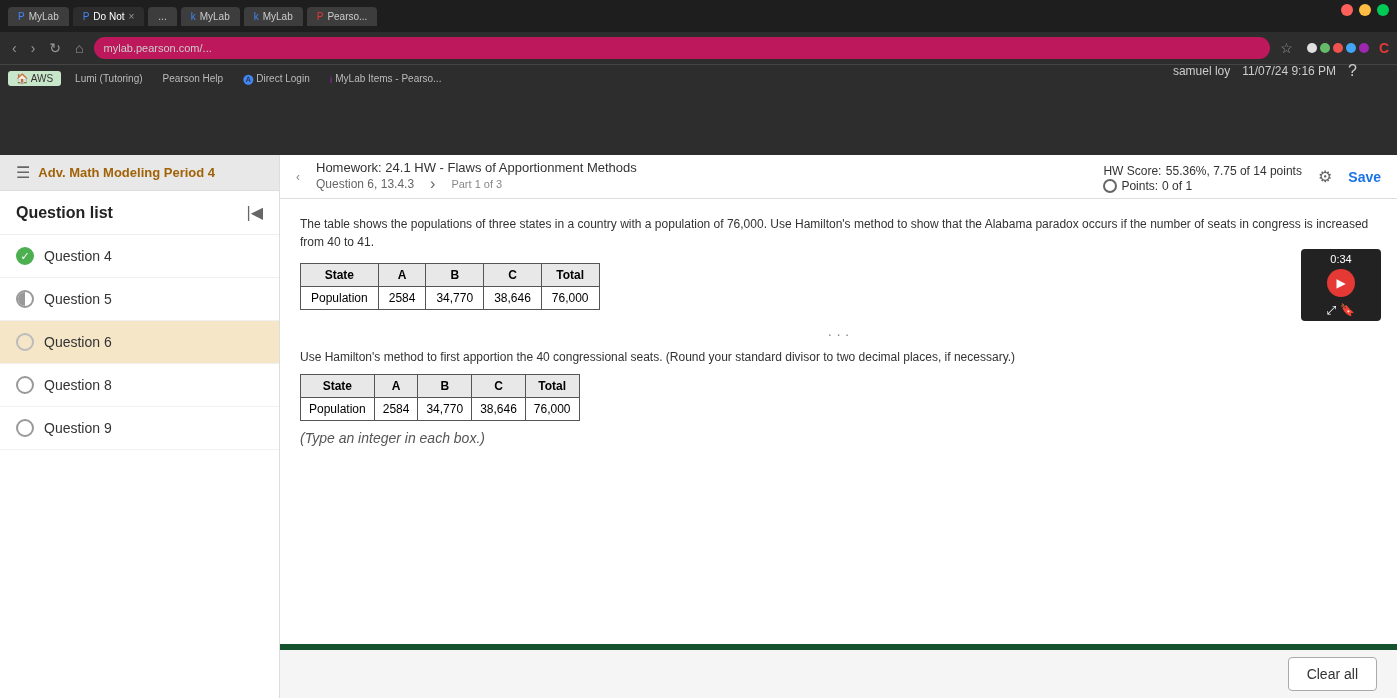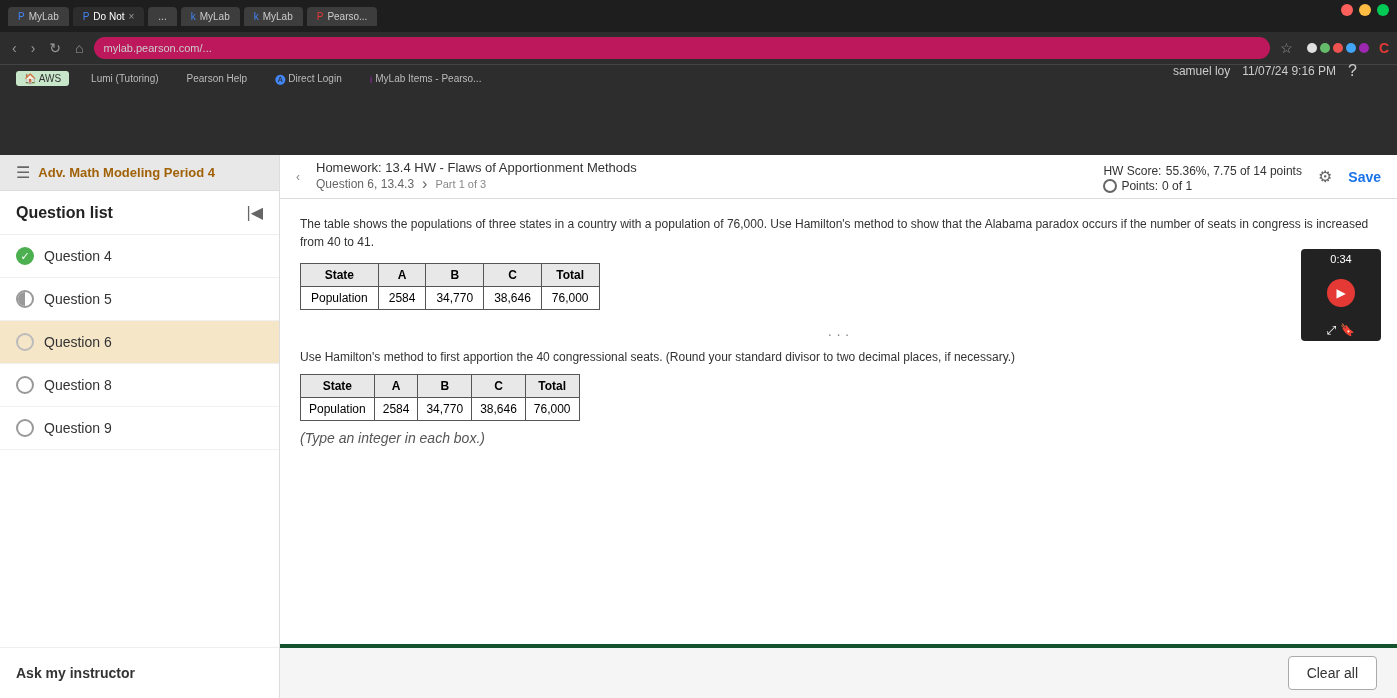--- a/index.html
+++ b/index.html
@@ -84,21 +84,20 @@
     }
     .bookmark-item {
       color: #bbb;
       font-size: 10px;
       cursor: pointer;
       display: flex;
       align-items: center;
       gap: 3px;
       padding: 2px 6px;
       border-radius: 3px;
-      margin-left: 8px;
     }
     .win-controls {
       position: absolute;
       top: 4px;
       right: 8px;
       display: flex;
       gap: 6px;
     }
     .win-btn {
       width: 12px;
@@ -323,21 +322,21 @@
 
     .type-hint {
       font-size: 14px;
       color: #555;
       font-style: italic;
     }
 
     
     .bottom-bar {
       background: #f5f5f5;
-      border-top: 4px solid #14532d;
+      border-top: 6px solid #14532d;
       display: flex;
       align-items: center;
       justify-content: flex-end;
       padding: 10px 20px;
       gap: 12px;
       height: 54px;
     }
     .clear-all-btn {
       background: #fff;
       border: 1px solid #aaa;
@@ -363,21 +362,21 @@
       position: absolute;
       right: 16px;
       top: 50px;
       width: 80px;
       background: #222;
       border-radius: 4px;
       padding: 4px;
       display: flex;
       flex-direction: column;
       align-items: center;
-      gap: 14px;
+      gap: 4px;
     }
     .video-timer {
       color: #fff;
       font-size: 11px;
     }
     .video-play {
       width: 28px;
       height: 28px;
       background: #e53935;
       border-radius: 50%;
@@ -514,34 +513,31 @@
     </div>
     <div class="question-item">
       <div class="q-icon"></div>
       <span>Question 8</span>
     </div>
     <div class="question-item">
       <div class="q-icon"></div>
       <span>Question 9</span>
     </div>
 
-    <div class="sidebar-footer">
-      <span class="ask-instructor">Ask my instructor</span>
-    </div>
   </div>
 
   <div class="content-area">
 
     <div class="top-bar">
       <div class="hw-nav">
         <span style="font-size:12px; color:#888; cursor:pointer;">‹</span>
       </div>
       <div>
-        <div class="hw-title">Homework: 13.4 HW - Flaws of Apportionment Methods</div>
-        <div style="display:flex; align-items:center; gap:8px;">
+        <div class="hw-title">Homework: 24.1 HW - Flaws of Apportionment Methods</div>
+        <div style="display:flex; align-items:center; gap:16px;">
           <span style="font-size:12px; color:#666;">Question 6, 13.4.3</span>
           <span class="nav-arrow">›</span>
           <span style="font-size:11px; color:#888;">Part 1 of 3</span>
         </div>
       </div>
 
       <div class="score-info">
         <div>
           <span class="hw-score">HW Score:</span>
           <span class="hw-score">55.36%, 7.75 of 14 points</span>

